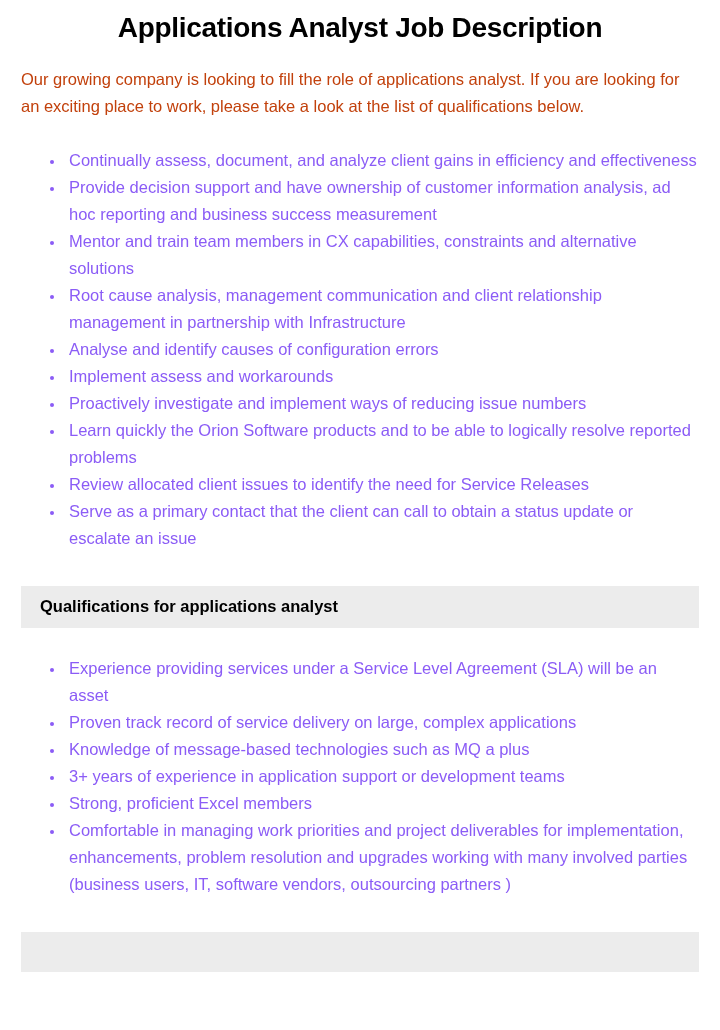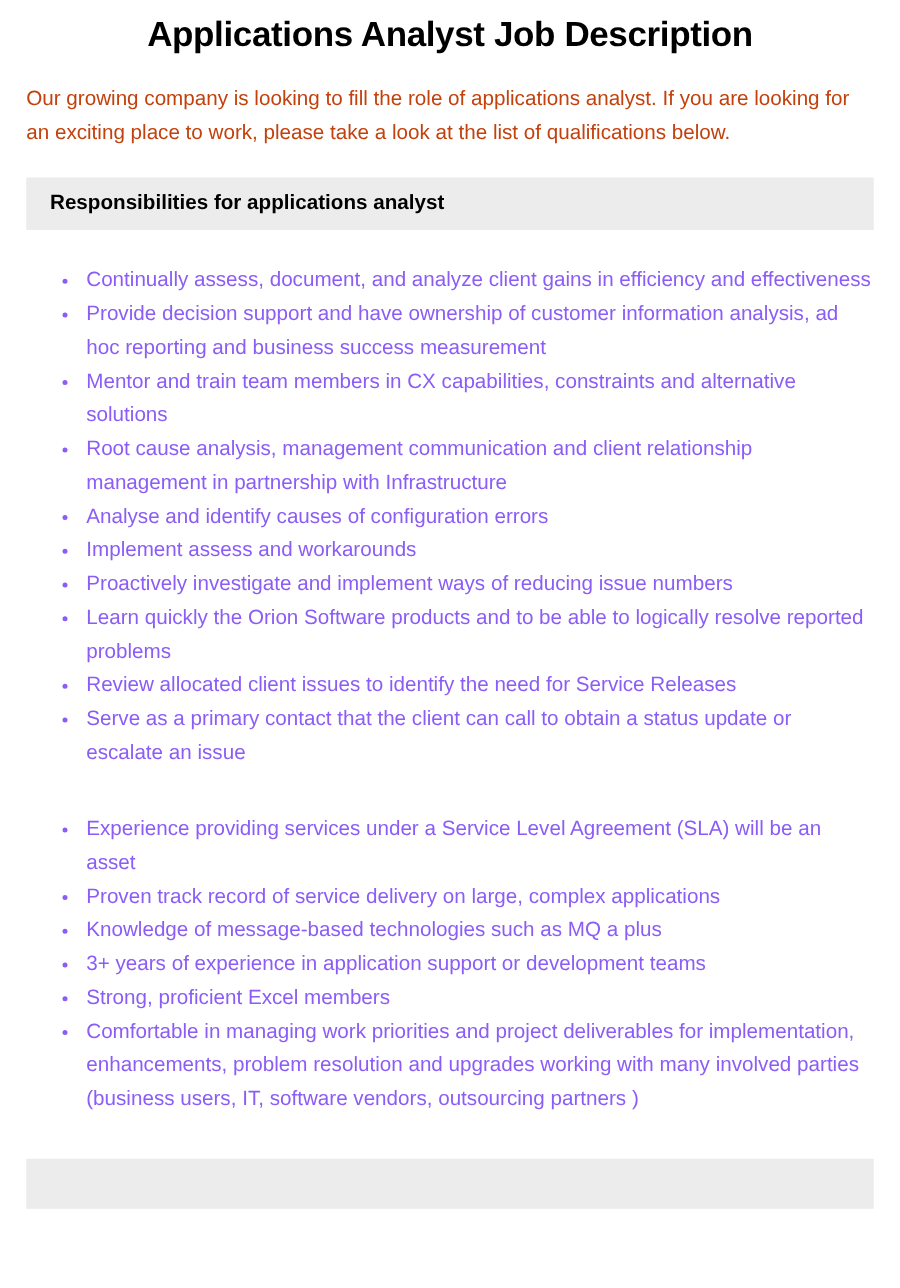--- a/index.html
+++ b/index.html
@@ -65,38 +65,38 @@
 </head>
 <body>
 
 <div class="page">
 
   <h1 class="page-title">Applications Analyst Job Description</h1>
 
   <p class="intro">Our growing company is looking to fill the role of applications analyst. If you are looking for an exciting place to work, please take a look at the list of qualifications below.</p>
 
   <section>
-    <div class="section-bar">
-      <h2 class="section-heading">Responsibilities for applications analyst</h2>
-    </div>
     <ul class="bullets">
         <li>Continually assess, document, and analyze client gains in efficiency and effectiveness</li>
         <li>Provide decision support and have ownership of customer information analysis, ad hoc reporting and business success measurement</li>
         <li>Mentor and train team members in CX capabilities, constraints and alternative solutions</li>
         <li>Root cause analysis, management communication and client relationship management in partnership with Infrastructure</li>
         <li>Analyse and identify causes of configuration errors</li>
         <li>Implement assess and workarounds</li>
         <li>Proactively investigate and implement ways of reducing issue numbers</li>
         <li>Learn quickly the Orion Software products and to be able to logically resolve reported problems</li>
         <li>Review allocated client issues to identify the need for Service Releases</li>
         <li>Serve as a primary contact that the client can call to obtain a status update or escalate an issue</li>
       </ul>
   </section>
 
   <section>
+    <div class="section-bar">
+      <h2 class="section-heading">Qualifications for applications analyst</h2>
+    </div>
     <ul class="bullets">
         <li>Experience providing services under a Service Level Agreement (SLA) will be an asset</li>
         <li>Proven track record of service delivery on large, complex applications</li>
         <li>Knowledge of message-based technologies such as MQ a plus</li>
         <li>3+ years of experience in application support or development teams</li>
         <li>Strong, proficient Excel members</li>
         <li>Comfortable in managing work priorities and project deliverables for implementation, enhancements, problem resolution and upgrades working with many involved parties (business users, IT, software vendors, outsourcing partners )</li>
       </ul>
   </section>
 

